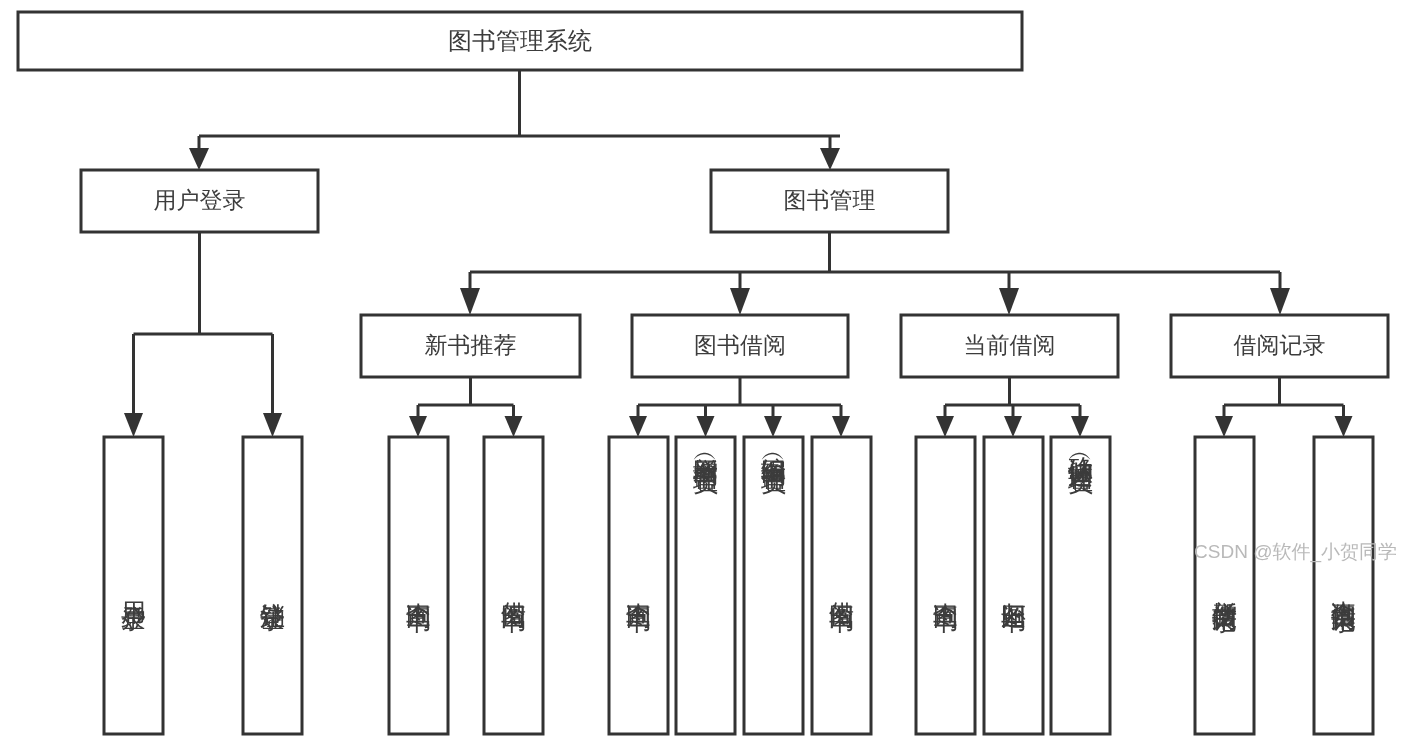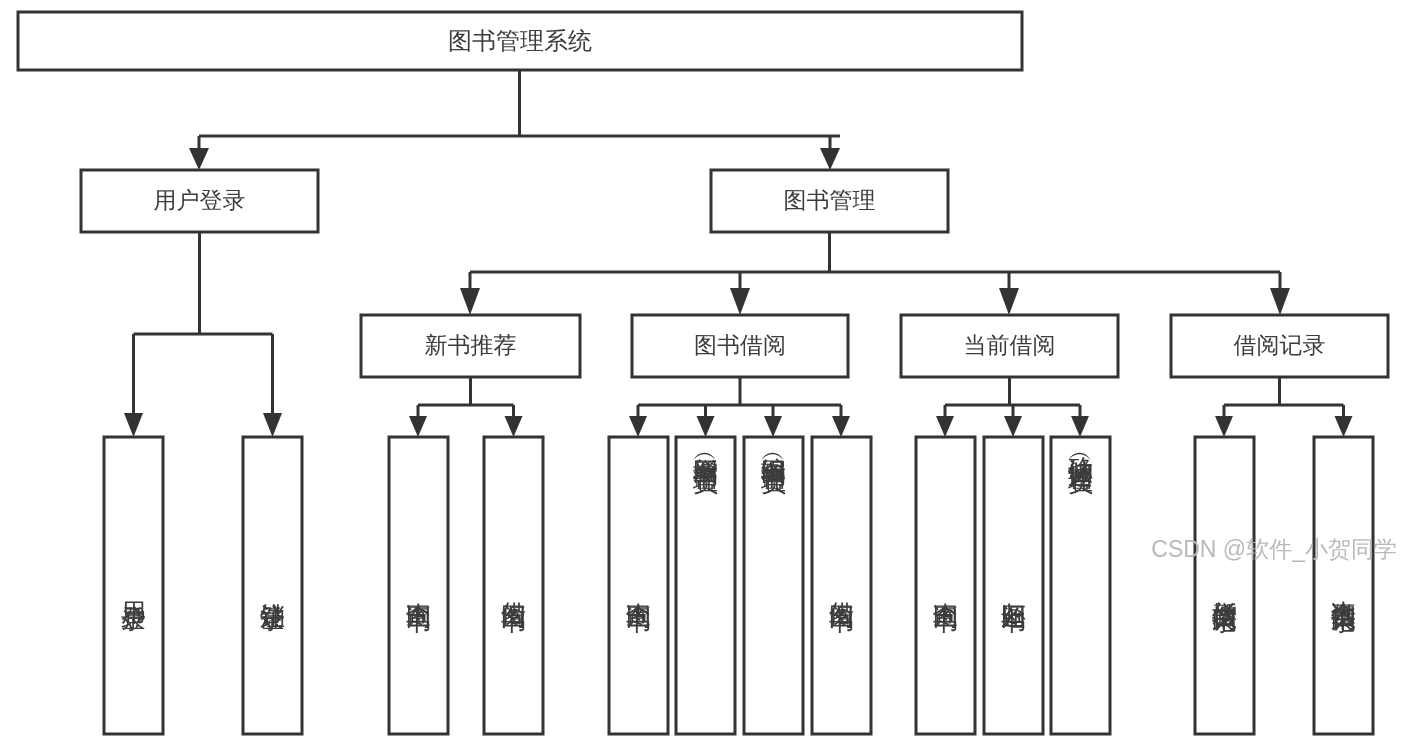--- a/index.html
+++ b/index.html
@@ -65,21 +65,21 @@
     line-height: 1.08;
     letter-spacing: 2px;
     color: #3c3c3c;
     white-space: nowrap;
   }
   .watermark {
     position: absolute;
     right: 8px;
     bottom: 6px;
     font-family: "Liberation Sans", "DejaVu Sans", sans-serif;
-    font-size: 23px;
+    font-size: 19px;
     color: #b9b9b9;
     white-space: nowrap;
   }
 </style>
 </head>
 <body>
 
 <div id="diagram-root">
 
   <svg class="canvas" viewBox="0 0 1405 747">

